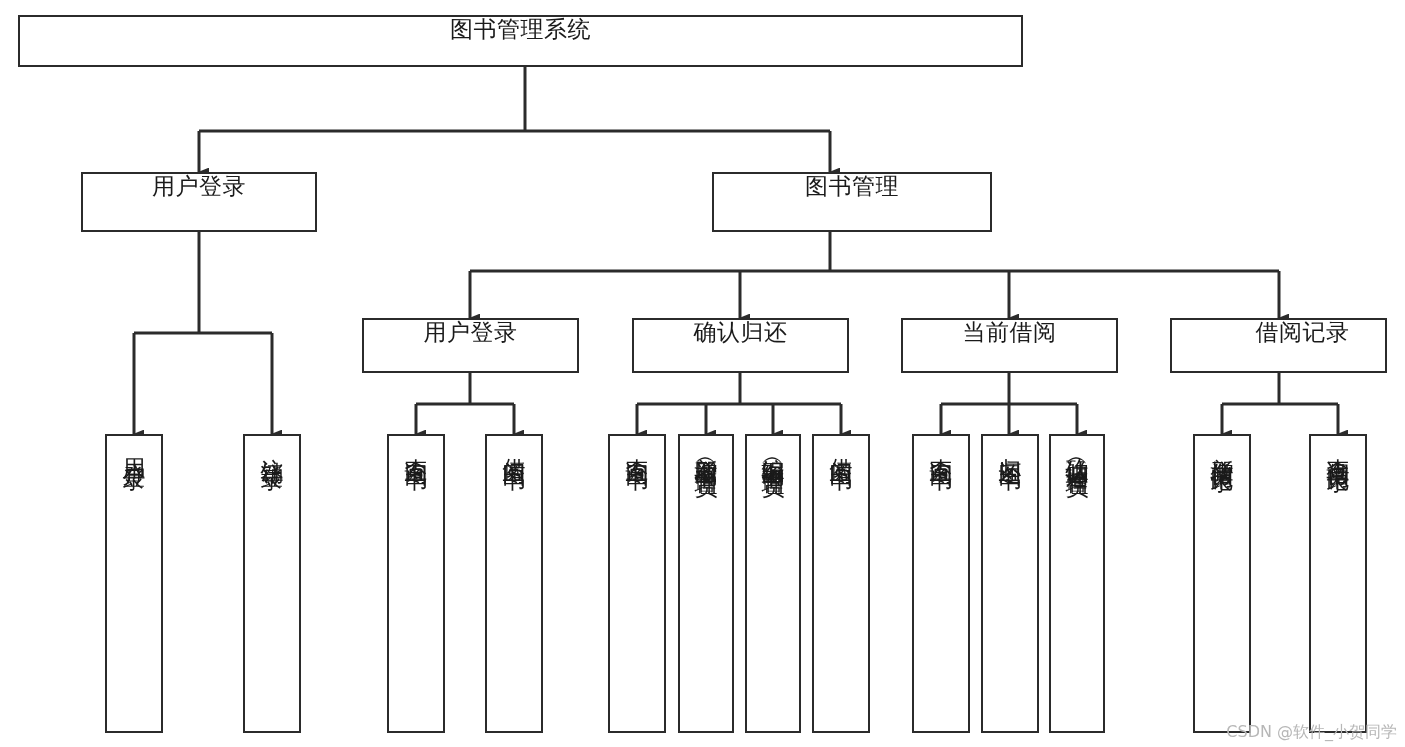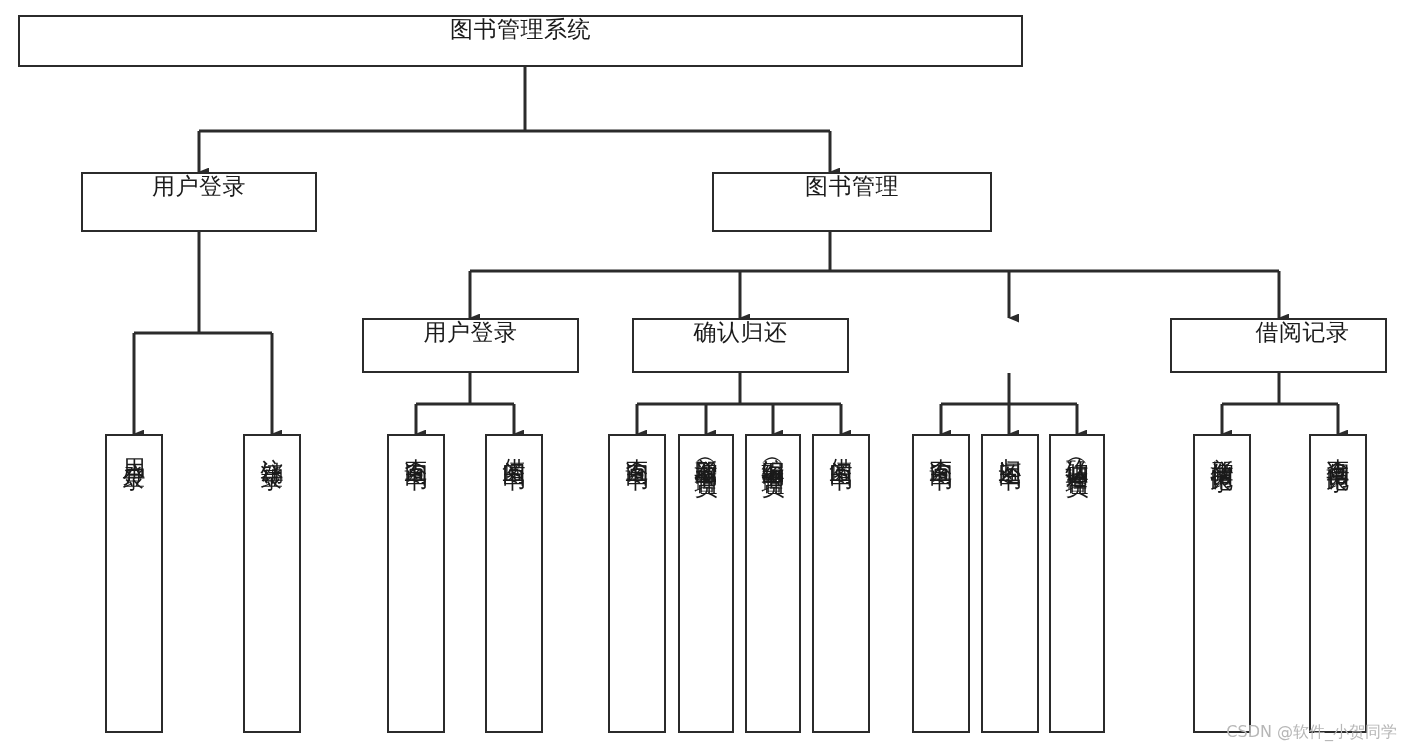--- a/index.html
+++ b/index.html
@@ -150,20 +150,23 @@
   </div>
 
   <div class="node-box level-3" style="left:362px; top:318px; width:217px; height:55px;">
     <span class="node-label">用户登录</span>
   </div>
 
   <div class="node-box level-3" style="left:632px; top:318px; width:217px; height:55px;">
     <span class="node-label">确认归还</span>
   </div>
 
+  <div class="node-box level-3" style="left:901px; top:318px; width:217px; height:55px;">
+    <span class="node-label">当前借阅</span>
+  </div>
 
   <div class="node-box level-3" style="left:1170px; top:318px; width:217px; height:55px;padding-left:48px;">
     <span class="node-label">借阅记录</span>
   </div>
 
   <div class="node-box level-leaf" style="left:105px; top:434px; width:58px; height:299px;">
     <span class="node-label">用户登录</span>
   </div>
 
   <div class="node-box level-leaf" style="left:243px; top:434px; width:58px; height:299px;">

